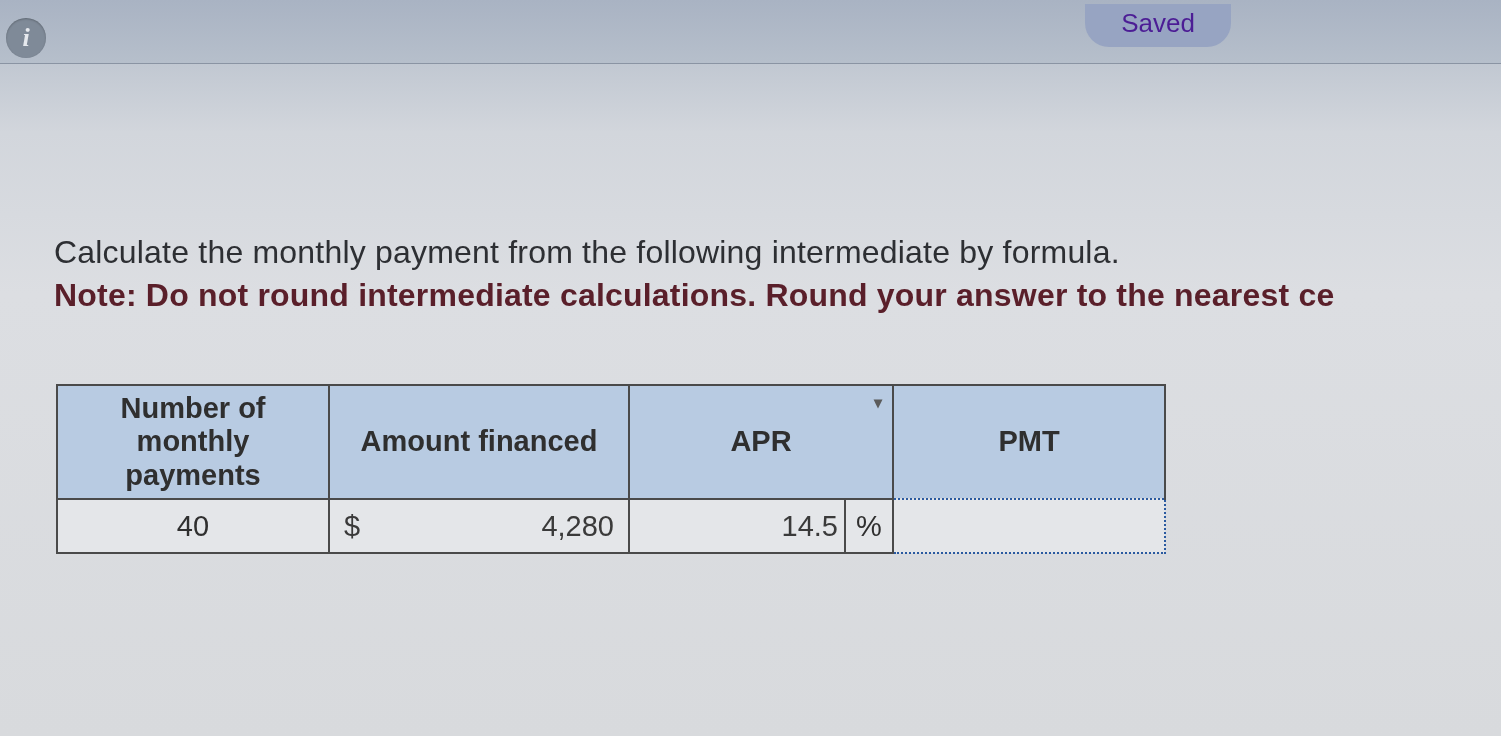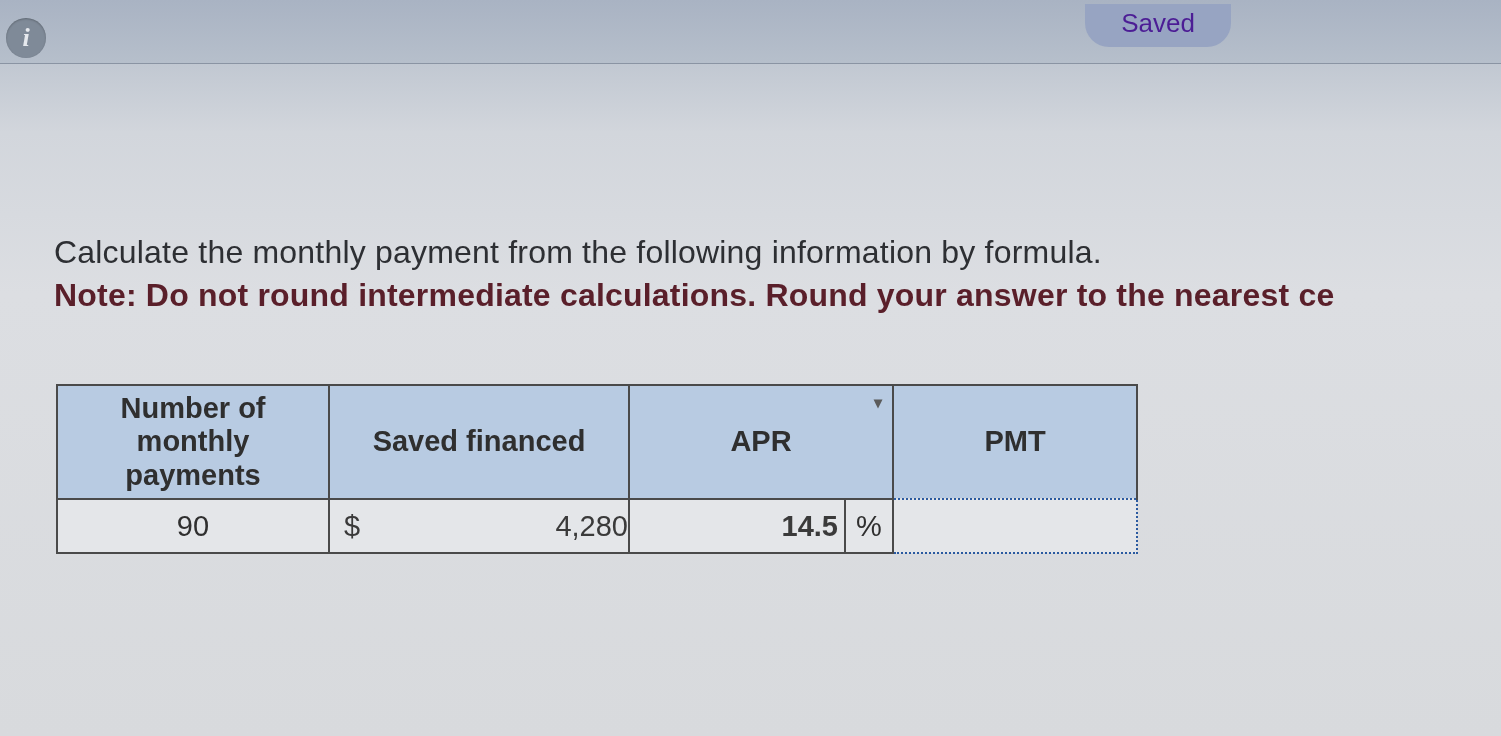--- a/index.html
+++ b/index.html
@@ -84,32 +84,32 @@
   .tbl th {
     background: #b8cbe2;
     font-weight: bold;
     text-align: center;
     padding: 6px 10px;
     line-height: 1.15;
   }
   .col-n { width: 272px; }
   .col-amt { width: 300px; }
   .col-apr { width: 264px; }
-  .col-pmt { width: 244px; border-bottom: 2px dotted #2a5aa0 !important; }
+  .col-pmt { width: 272px; border-bottom: 2px dotted #2a5aa0 !important; }
   .tbl td {
     background: #e4e6e9;
     height: 54px;
     padding: 0;
   }
   .cell-center { text-align: center; }
   .amt-cell { display: flex; align-items: center; height: 100%; }
   .amt-sym { width: 44px; text-align: center; color: #3a3a3a; }
-  .amt-val { flex: 1; text-align: right; color: #3a3a3a; }
+  .amt-val { flex: 1; text-align: right; padding-right: 14px; color: #3a3a3a; }
   .apr-cell { display: flex; align-items: center; height: 100%; }
-  .apr-val { flex: 1; text-align: right; padding-right: 6px; color: #3a3a3a; font-weight: bold; }
+  .apr-val { flex: 1; text-align: right; padding-right: 6px; color: #3a3a3a; }
   .apr-sym { width: 48px; text-align: center; border-left: 2px solid #4a4a4a; height: 100%; display: flex; align-items: center; justify-content: center; }
   .pmt-input-cell {
     border: 2px dotted #2a5aa0 !important;
     background: #eef0f3;
   }
   .small-dot-mark {
     position: absolute;
     font-size: 16px;
     color: #5b5b5b;
   }
@@ -122,43 +122,43 @@
 <div class="top-bar">
   <div class="info-badge">
     <span>i</span>
   </div>
   <div class="saved-pill">
     <span>Saved</span>
   </div>
 </div>
 
 <div class="content">
-  <div class="question-line">Calculate the monthly payment from the following information by formula.</div>
+  <div class="question-line">Calculate the monthly payment from the following intermediate by formula.</div>
   <div class="note-line">Note: Do not round intermediate calculations. Round your answer to the nearest ce</div>
 
   <table class="tbl">
     <tbody>
         <tr>
       <th class="col-n">
         <span>Number of monthly payments</span>
       </th>
       <th class="col-amt">
-        <span>Saved financed</span>
+        <span>Amount financed</span>
       </th>
       <th class="col-apr">
         <span>APR</span>
         <span class="small-dot-mark mark-apr">▾</span>
       </th>
       <th class="col-pmt" style="border-bottom:2px dotted #2a5aa0;">
         <span>PMT</span>
       </th>
     </tr>
     <tr>
       <td class="cell-center">
-        <span>90</span>
+        <span>40</span>
       </td>
       <td>
         <div class="amt-cell">
           <div class="amt-sym">$</div>
           <div class="amt-val">4,280</div>
         </div>
       </td>
       <td>
         <div class="apr-cell">
           <div class="apr-val">14.5</div>

